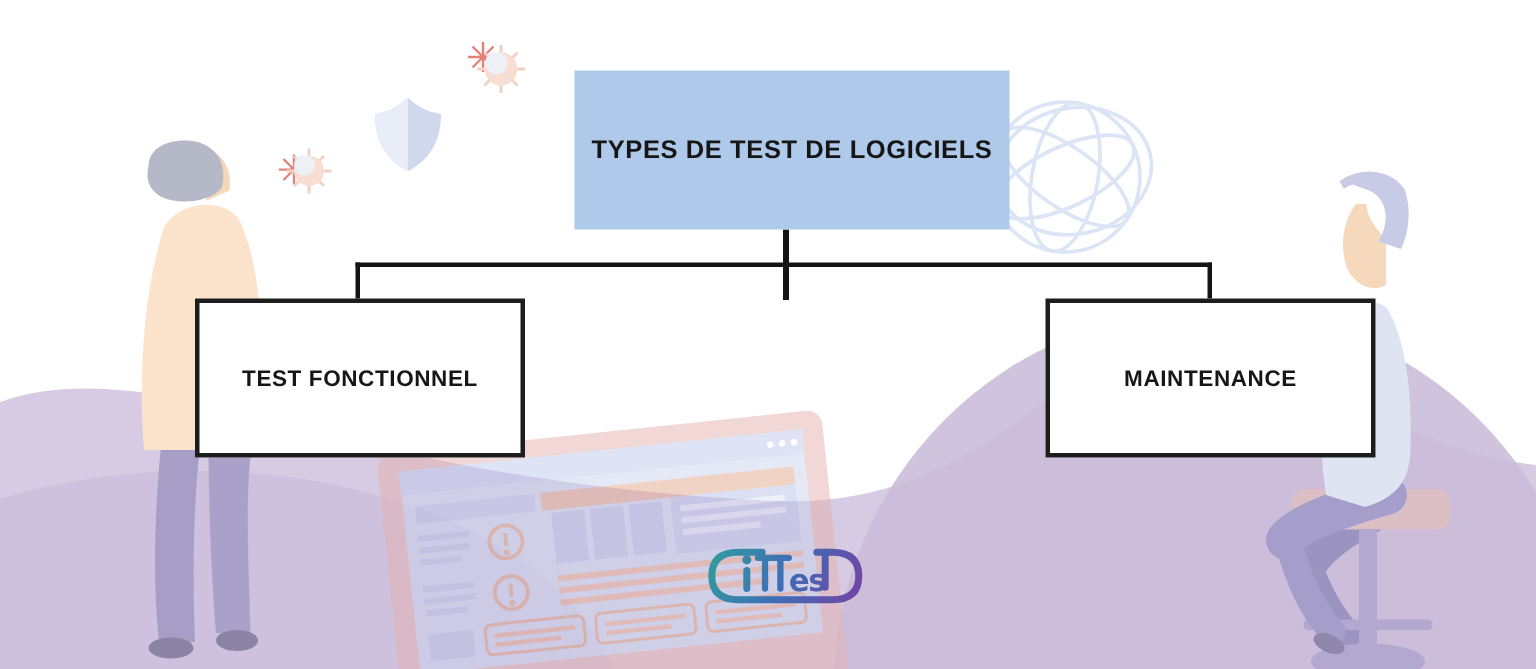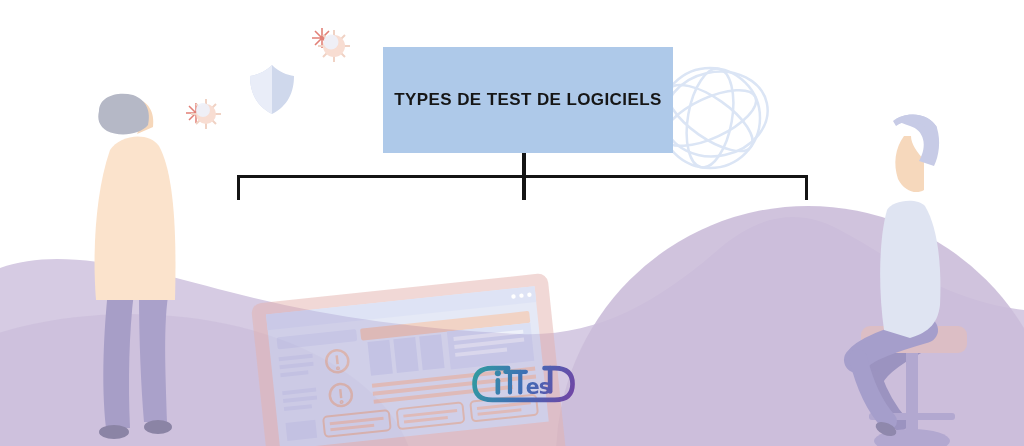--- a/index.html
+++ b/index.html
@@ -158,20 +158,26 @@
   </svg>
 
   <div class="conn conn-stem"></div>
   <div class="conn conn-h"></div>
   <div class="conn conn-d1"></div>
   <div class="conn conn-d3"></div>
 
   <div class="node root-node">
     <span>TYPES DE TEST DE LOGICIELS</span>
   </div>
+  <div class="node child-node child-a">
+    <span>TEST FONCTIONNEL</span>
+  </div>
+  <div class="node child-node child-c">
+    <span>MAINTENANCE</span>
+  </div>
 
   <svg id="logo" viewBox="0 0 240 100" aria-hidden="true">
     <defs>
       <linearGradient id="lg" x1="0" y1="0" x2="240" y2="100" gradientUnits="userSpaceOnUse">
         <stop offset="0" stop-color="#2ea39c"></stop>
         <stop offset="0.5" stop-color="#3f6db6"></stop>
         <stop offset="1" stop-color="#7b3da1"></stop>
       </linearGradient>
     </defs>
     <g stroke="url(#lg)" fill="none" stroke-linecap="round">

